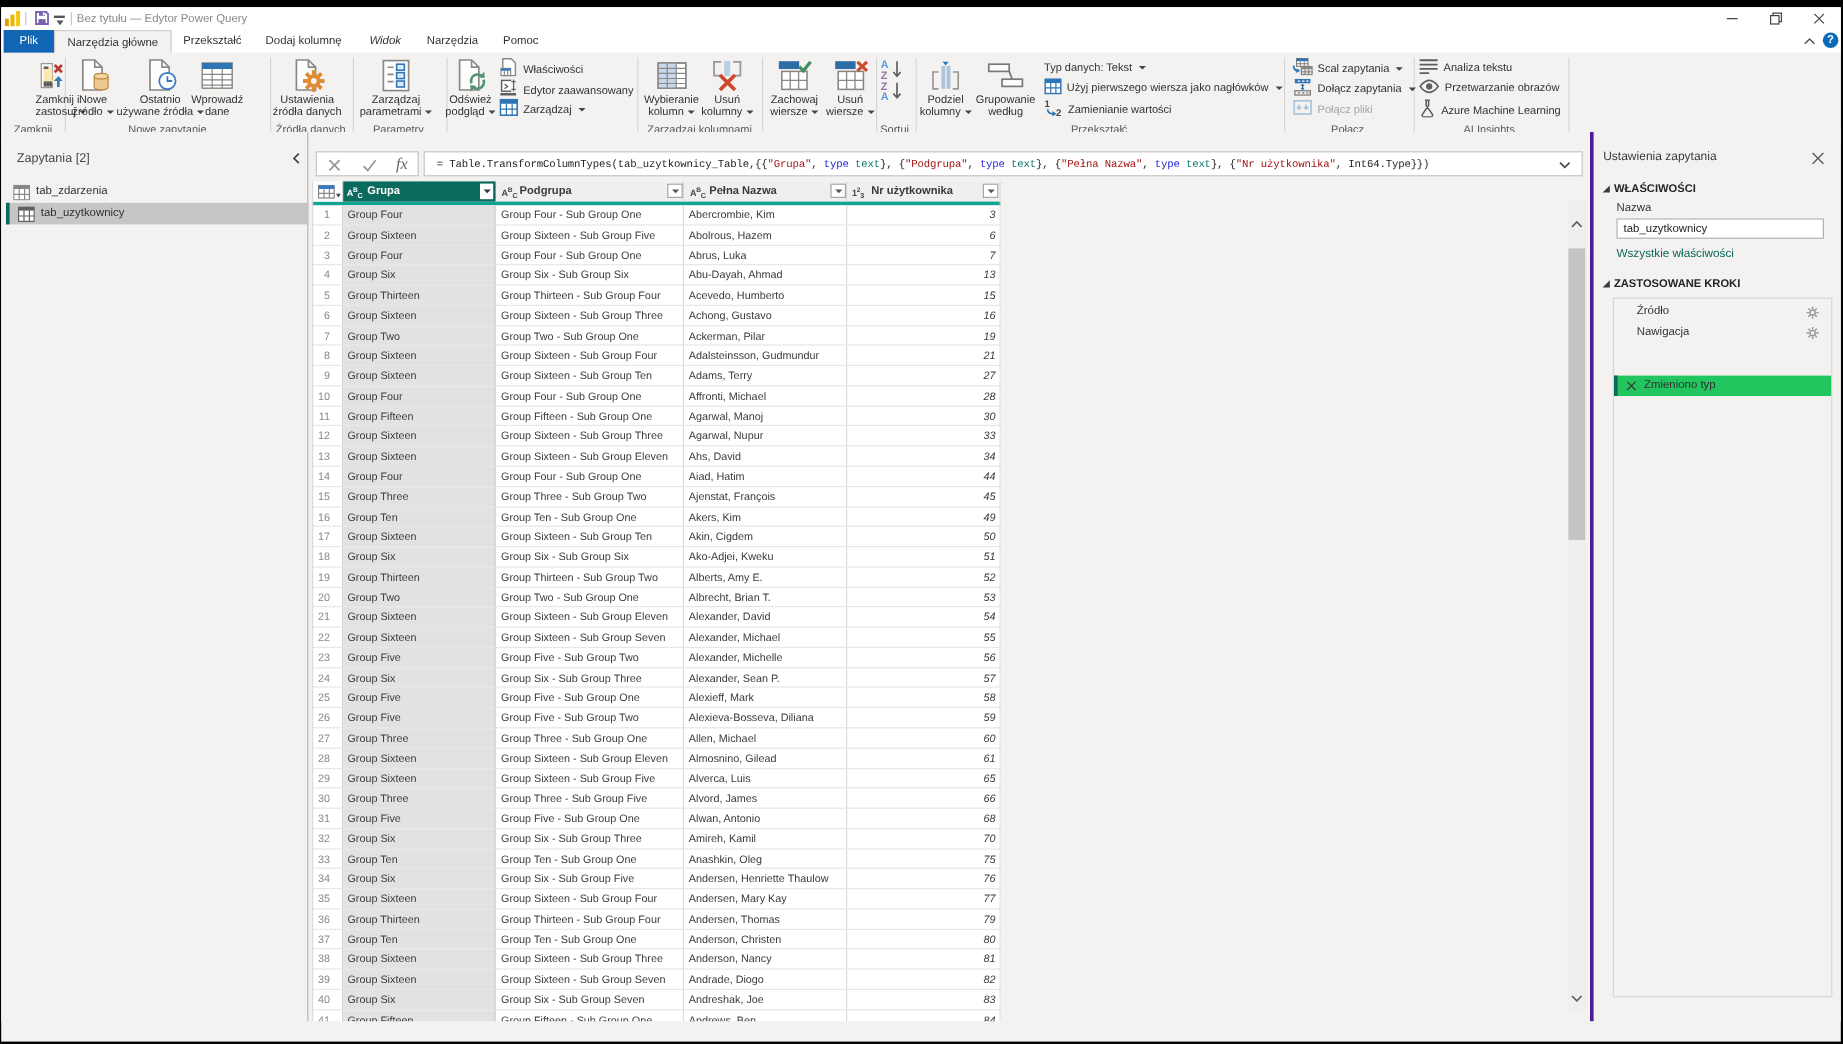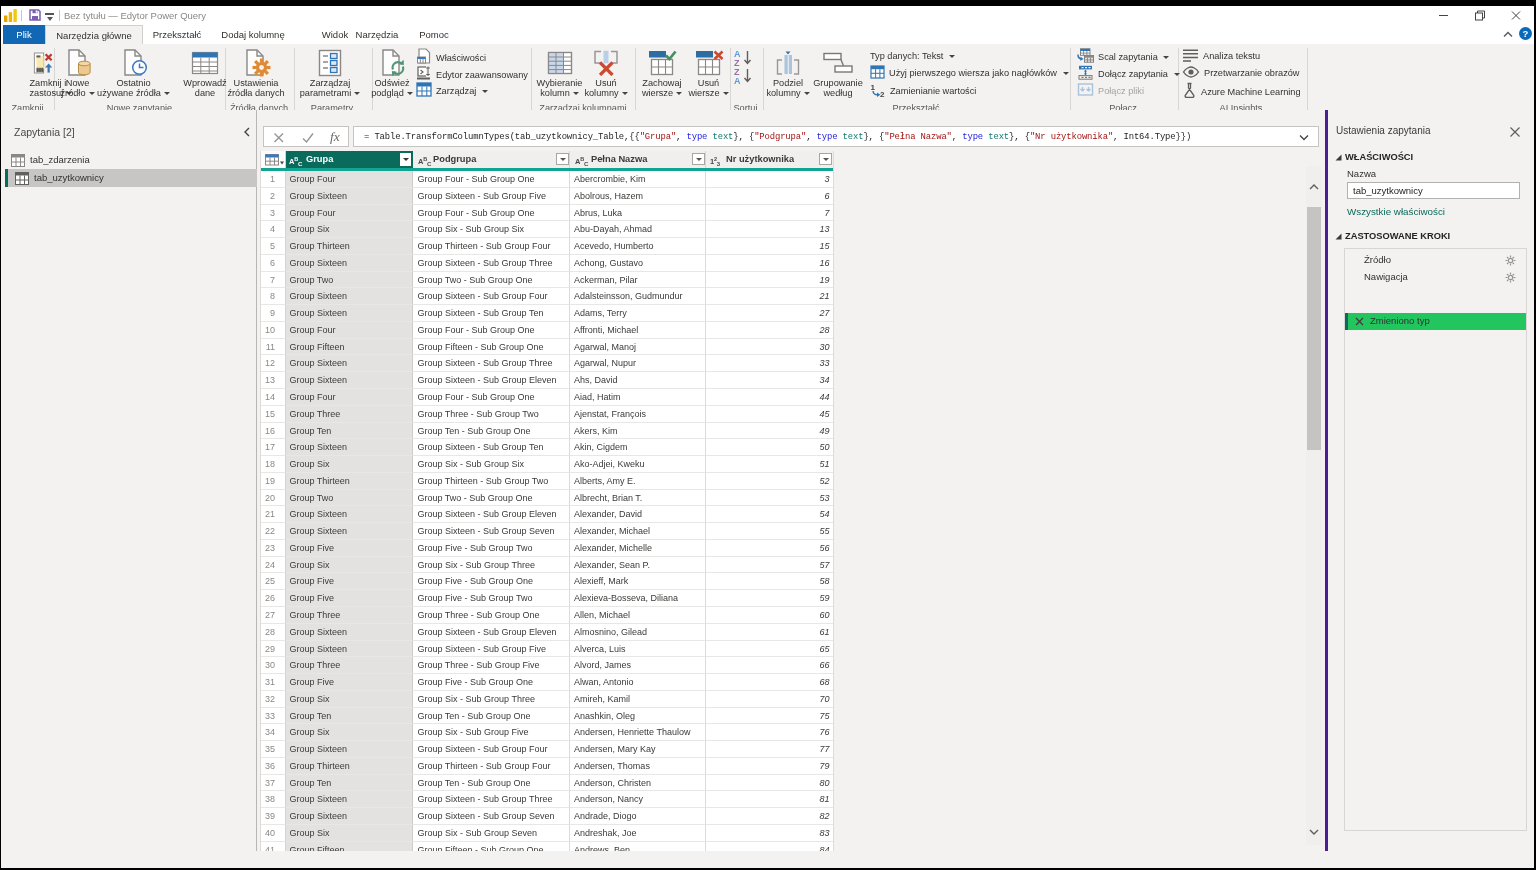--- a/index.html
+++ b/index.html
@@ -120,21 +120,21 @@
   <svg class="winbtn" style="left:1500px" width="30" height="19">
         <path d="M11 5.5 L19 13.5 M19 5.5 L11 13.5" stroke="#444" stroke-width="1"></path>
       </svg>
 </div>
 
 <div class="tabrow">
   <div class="tab plik">Plik</div>
   <div class="tab active" style="left:44px;width:98px;">Narzędzia główne</div>
   <div class="tab" style="left:148px;width:56px;">Przekształć</div>
   <div class="tab" style="left:214px;width:76px;">Dodaj kolumnę</div>
-  <div class="tab" style="left:314px;width:40px;">Widok</div>
+  <div class="tab" style="left:300px;width:40px;font-style:italic;">Widok</div>
   <div class="tab" style="left:350px;width:52px;">Narzędzia</div>
   <div class="tab" style="left:412px;width:42px;">Pomoc</div>
   <svg class="abs" style="left:1501px;top:5px" width="12" height="9">
         <path d="M2 6.5 L6 2.5 L10 6.5" fill="none" stroke="#555" stroke-width="1.3"></path>
       </svg>
   <div class="abs" style="left:1518px;top:2px;width:13px;height:13px;border-radius:50%;background:#0b6ab8;color:#fff;font-size:9.5px;font-weight:bold;text-align:center;line-height:13px;">?</div>
 </div>
 
 <div class="ribbon">
 <div class="gsep" style="left:53px"></div>
@@ -180,21 +180,21 @@
 </svg>
         </div>Nowe<br>źródło<span class="dda"></span></div>
 <div class="bigbtn" style="left:82.5px;width:100px;"><div class="bicon">
           <svg width="30" height="28" viewBox="0 0 30 28">
             <path d="M6 1 H16 L22 7 V26 H6 Z" fill="#fdfdfd" stroke="#8a8886" stroke-width="1.4"></path>
             <path d="M16 1 L16 7 L22 7" fill="none" stroke="#8a8886" stroke-width="1.4"></path>
 <circle cx="20.5" cy="18.5" r="6.8" fill="#fff" stroke="#3b78c3" stroke-width="1.5"></circle>
 <path d="M20.5 14.5 V18.5 H24.5" fill="none" stroke="#3b78c3" stroke-width="1.5"></path>
 </svg>
         </div>Ostatnio<br>używane źródła<span class="dda"></span></div>
-<div class="bigbtn" style="left:171px;width:66px;"><div class="bicon">
+<div class="bigbtn" style="left:147px;width:66px;"><div class="bicon">
           <svg width="30" height="26" viewBox="0 0 30 26">
 <rect x="2.5" y="2.5" width="25" height="21" fill="#fff" stroke="#8a8886" stroke-width="1.2"></rect>
 <rect x="2.5" y="2.5" width="25" height="5" fill="#2e75b6"></rect>
 <path d="M2.5 12 H27.5 M2.5 16.5 H27.5 M2.5 21 H27.5 M10.8 7.5 V23.5 M19.2 7.5 V23.5" stroke="#8a8886" stroke-width="1"></path>
 </svg>
         </div>Wprowadź<br>dane</div>
 <div class="bigbtn" style="left:215.0px;width:80px;"><div class="bicon">
           <svg width="30" height="28" viewBox="0 0 30 28">
             <path d="M6 1 H16 L22 7 V26 H6 Z" fill="#fdfdfd" stroke="#8a8886" stroke-width="1.4"></path>
             <path d="M16 1 L16 7 L22 7" fill="none" stroke="#8a8886" stroke-width="1.4"></path>

